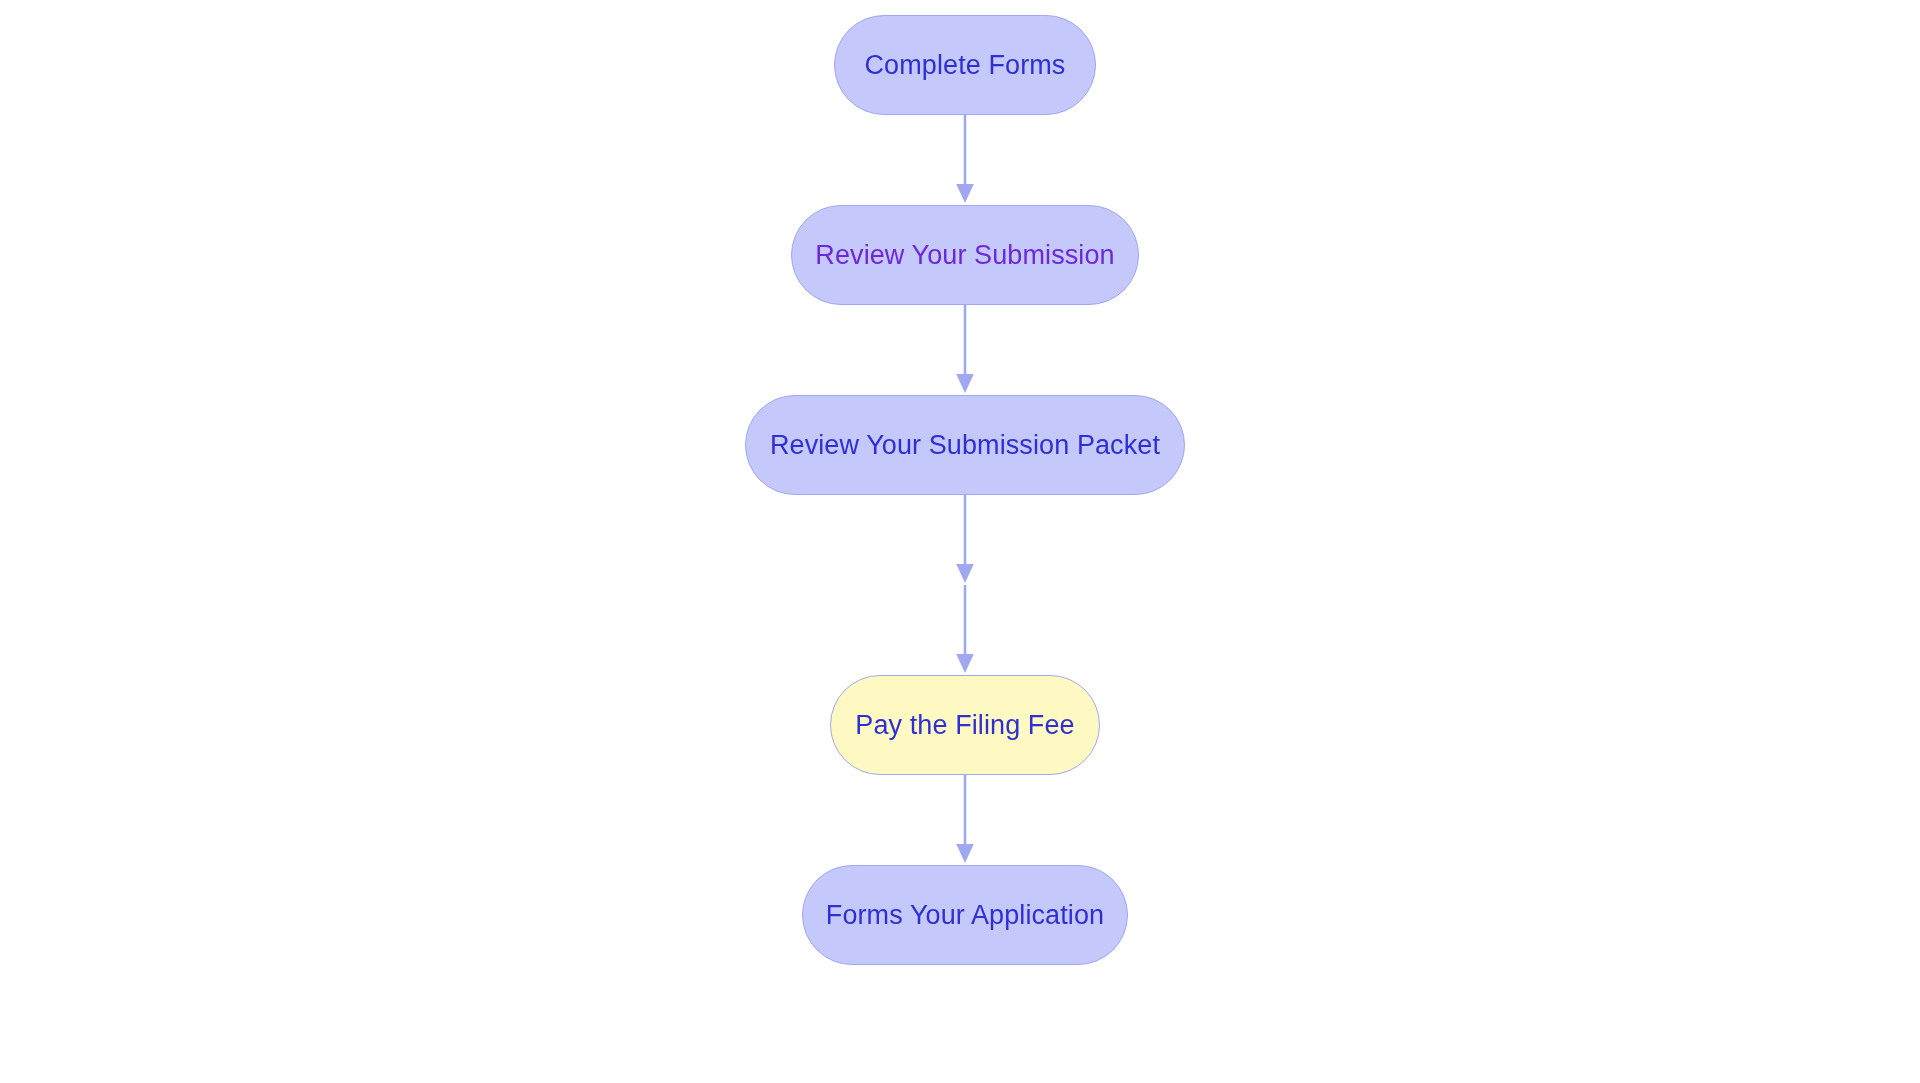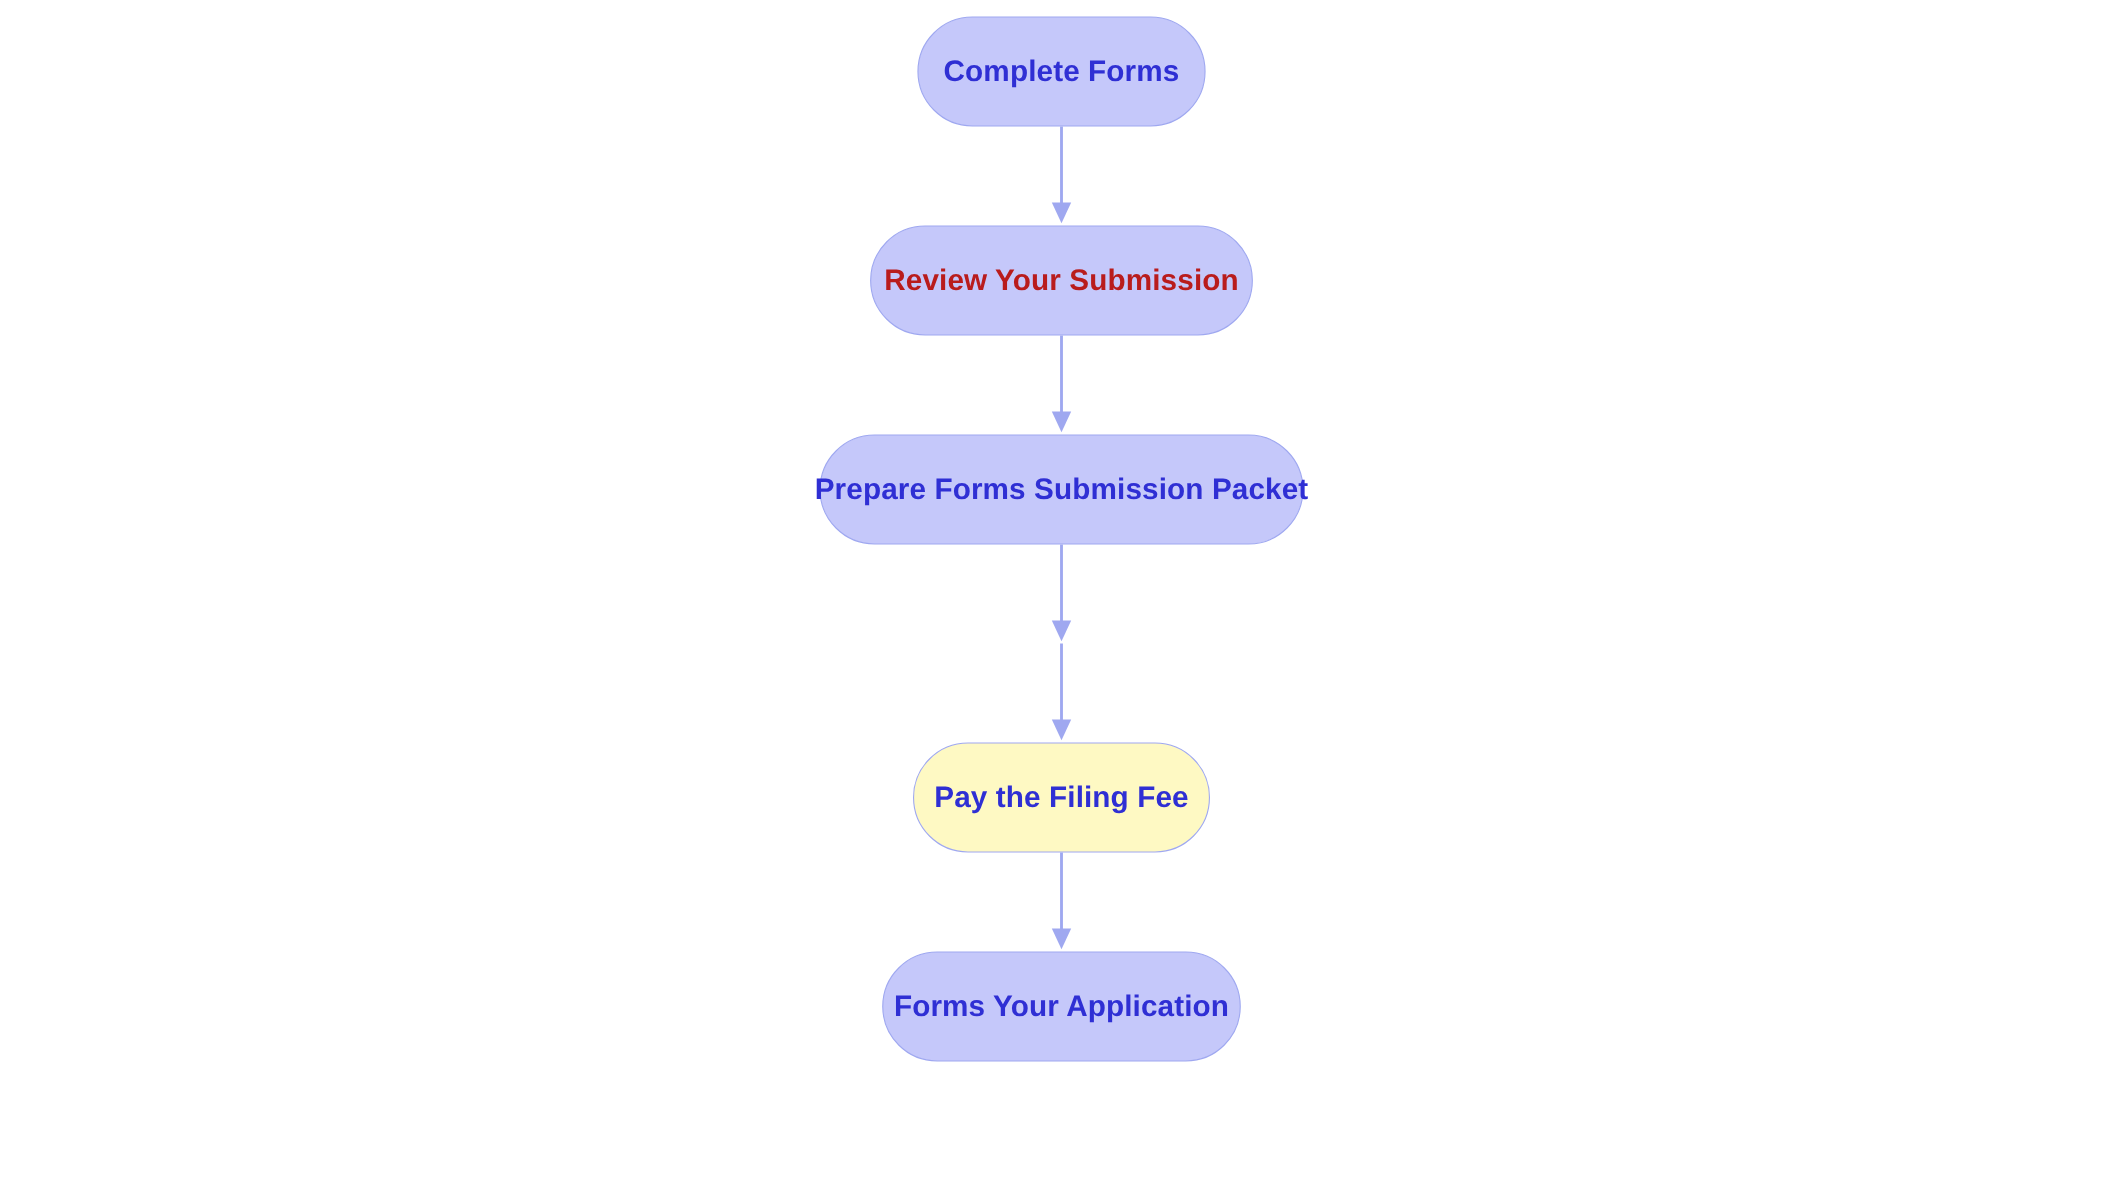--- a/index.html
+++ b/index.html
@@ -48,21 +48,21 @@
     border-radius: 50px;
     display: flex;
     align-items: center;
     justify-content: center;
     flex: 0 0 auto;
   }
 
   .flow-node-label {
     color: #2f2fd4;
     font-size: 27px;
-    font-weight: 700;
+    font-weight: 400;
     line-height: 1;
     letter-spacing: 0.1px;
     white-space: nowrap;
     text-align: center;
     font-family: "Liberation Sans", "DejaVu Sans", sans-serif;
   }
 
   
   .flow-connector {
     position: relative;
@@ -89,32 +89,32 @@
     </div>
 
     <div class="flow-connector">
       <svg viewBox="0 0 24 90" xmlns="http://www.w3.org/2000/svg" aria-hidden="true">
         <line x1="12" y1="0" x2="12" y2="72" stroke="#9fa8f0" stroke-width="2.6"></line>
         <polygon points="12,88 3.2,69 20.8,69" fill="#9fa8f0"></polygon>
       </svg>
     </div>
 
     <div class="flow-node" style="width: 348px; background: rgb(197, 200, 250); border-color: rgb(159, 168, 240);">
-      <span class="flow-node-label" style="color: #b91c1c; text-align: center;">Review Your Submission</span>
+      <span class="flow-node-label" style="color: #6d28d9; text-align: center;">Review Your Submission</span>
     </div>
 
     <div class="flow-connector">
       <svg viewBox="0 0 24 90" xmlns="http://www.w3.org/2000/svg" aria-hidden="true">
         <line x1="12" y1="0" x2="12" y2="72" stroke="#9fa8f0" stroke-width="2.6"></line>
         <polygon points="12,88 3.2,69 20.8,69" fill="#9fa8f0"></polygon>
       </svg>
     </div>
 
     <div class="flow-node" style="width: 440px; background: rgb(197, 200, 250); border-color: rgb(159, 168, 240);">
-      <span class="flow-node-label" style="color: rgb(47, 47, 212);">Prepare Forms Submission Packet</span>
+      <span class="flow-node-label" style="color: rgb(47, 47, 212);">Review Your Submission Packet</span>
     </div>
 
     <div class="flow-connector">
       <svg viewBox="0 0 24 90" xmlns="http://www.w3.org/2000/svg" aria-hidden="true">
         <line x1="12" y1="0" x2="12" y2="72" stroke="#9fa8f0" stroke-width="2.6"></line>
         <polygon points="12,88 3.2,69 20.8,69" fill="#9fa8f0"></polygon>
       </svg>
     </div>
 
 

